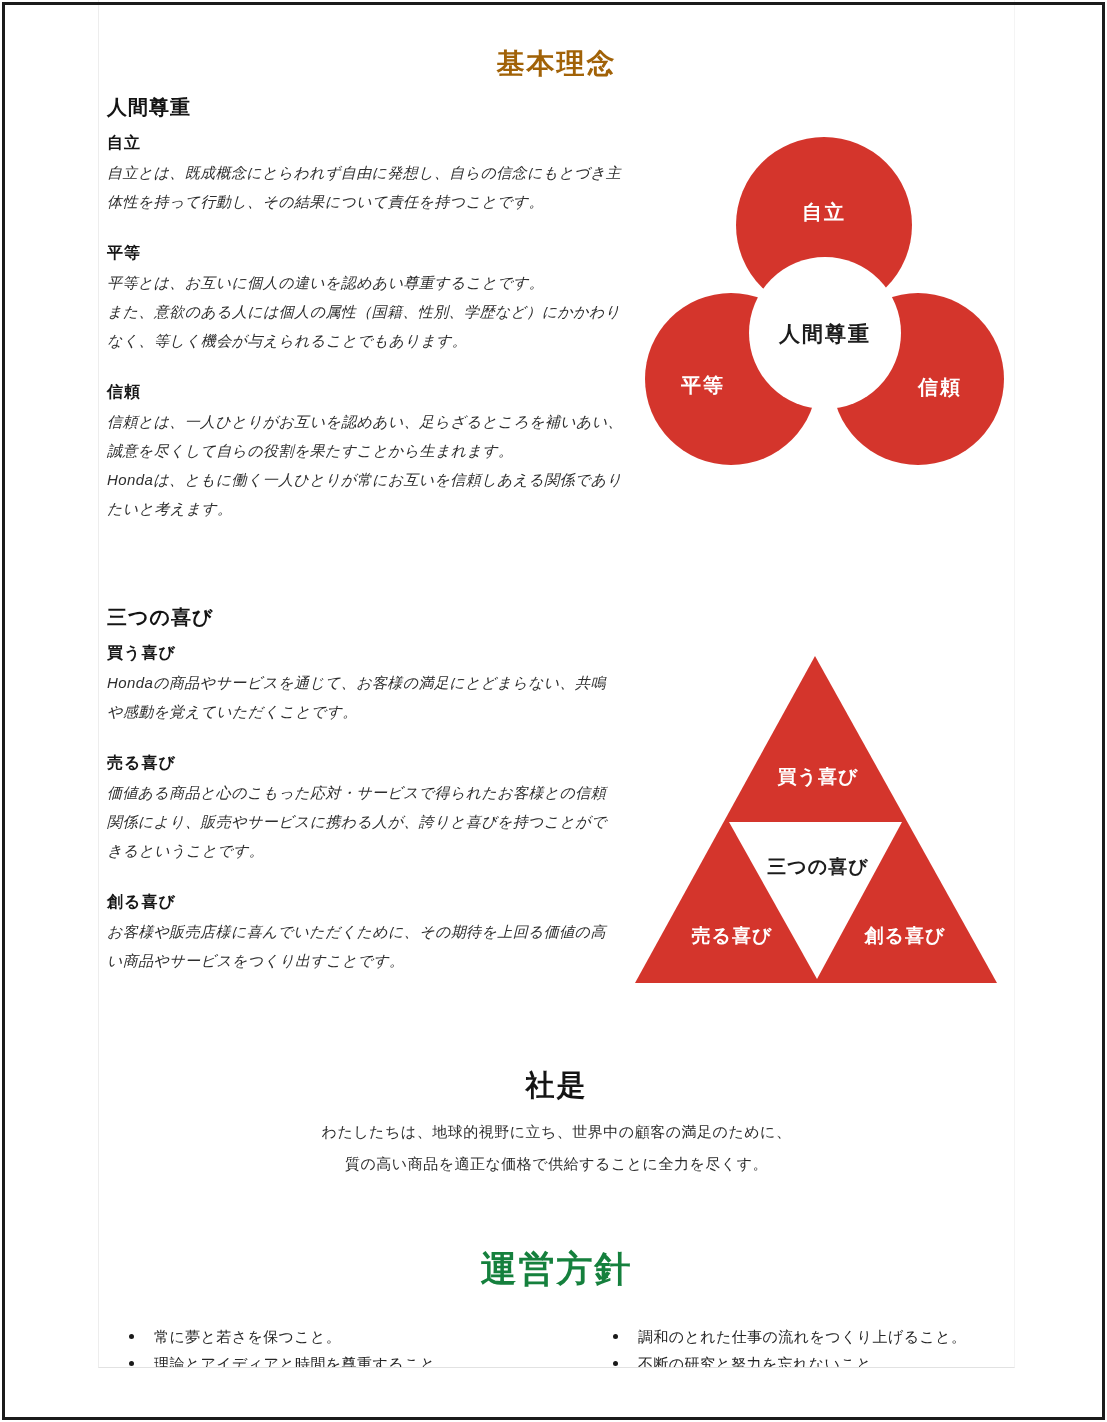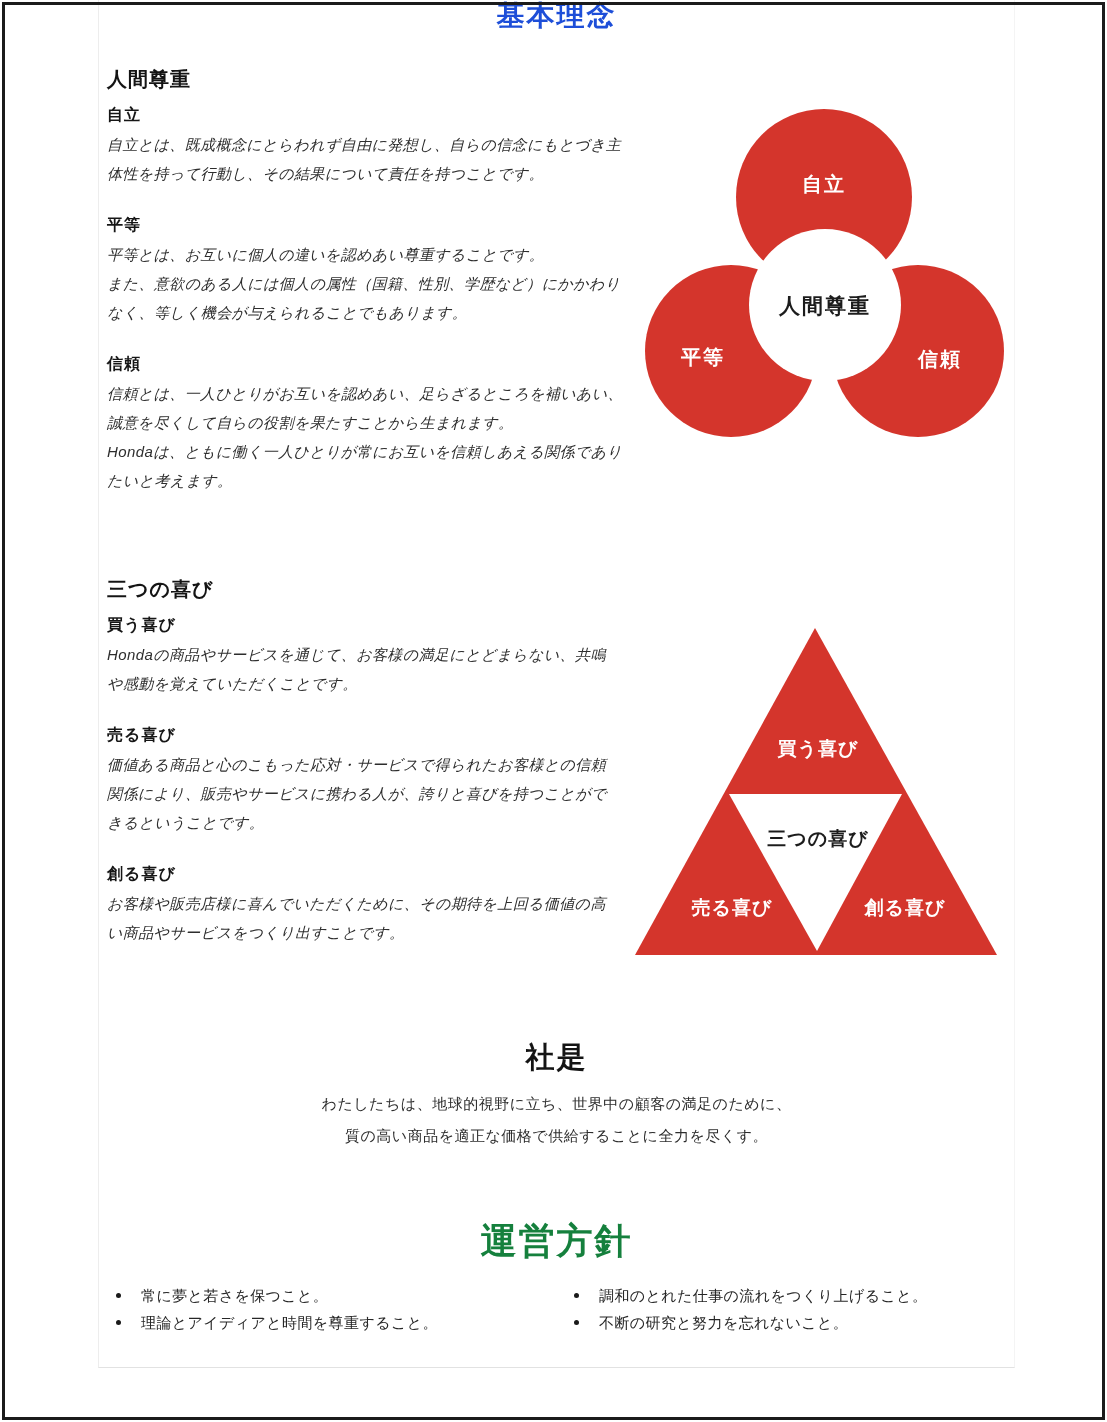--- a/index.html
+++ b/index.html
@@ -13,25 +13,25 @@
     pointer-events:none; z-index:50;
   }
   .page {
     position:absolute; left:98px; top:0; width:917px; height:1368px;
     background:#fff; box-sizing:border-box;
     border-left:1px solid #ededed; border-right:1px solid #f4f4f4;
     border-bottom:1px solid #e2e2e2;
     padding:0 8px; overflow:hidden;
   }
   h1.page-title {
-    margin:0; font-size:28px; line-height:32px;
-    font-weight:800; text-align:center; color:#1d4ed8; letter-spacing:2px;
+    margin:0; padding-top:48px; font-size:28px; line-height:32px;
+    font-weight:800; text-align:center; color:#a16207; letter-spacing:2px;
   }
   section.two-col { display:flex; align-items:flex-start; }
-  .sec-respect { margin-top:36px; }
+  .sec-respect { margin-top:16px; }
   .sec-joys   { margin-top:55px;gap:9px; }
   .text-col { width:540px; }
   .diagram-col { margin-left:auto; width:382px; }
   .sec-respect .diagram-col svg { margin-top:32px; display:block; }
   .sec-joys   .diagram-col svg { margin-top:45px; display:block; }
   h2.sec-heading {
     margin:0 0 16px; font-size:20px; line-height:22px; font-weight:800;
     color:#141414; letter-spacing:1px;
   }
   .item { margin-bottom:28px; }
@@ -51,21 +51,21 @@
   .sec-motto p {
     margin:16px 0 0; font-size:15px; line-height:32px; color:#2d2d2d;
     white-space:pre-line; letter-spacing:0.5px;text-align:center;
   }
   .sec-policies { margin-top:74px; }
   .sec-policies h2 {
     margin:0; font-size:36px; line-height:30px; font-weight:800;
     text-align:center; color:#15803d; letter-spacing:2px;
   }
   .bullet-cols { display:flex; margin-top:26px; }
-  .bullet-cols ul { list-style:none; margin:0; padding:0; }
+  .bullet-cols ul { list-style:none; margin:13px; padding:0; }
   .bullet-cols ul.left  { width:458px; }
   .bullet-cols ul.right { flex:1; }
   .bullet-cols li {
     position:relative; padding-left:34px; font-size:15px; line-height:27px;
     color:#262626; letter-spacing:0.4px;
   }
   .bullet-cols li::before {
     content:""; position:absolute; left:9px; top:11px;
     width:5px; height:5px; border-radius:50%; background:#1a1a1a;
   }

